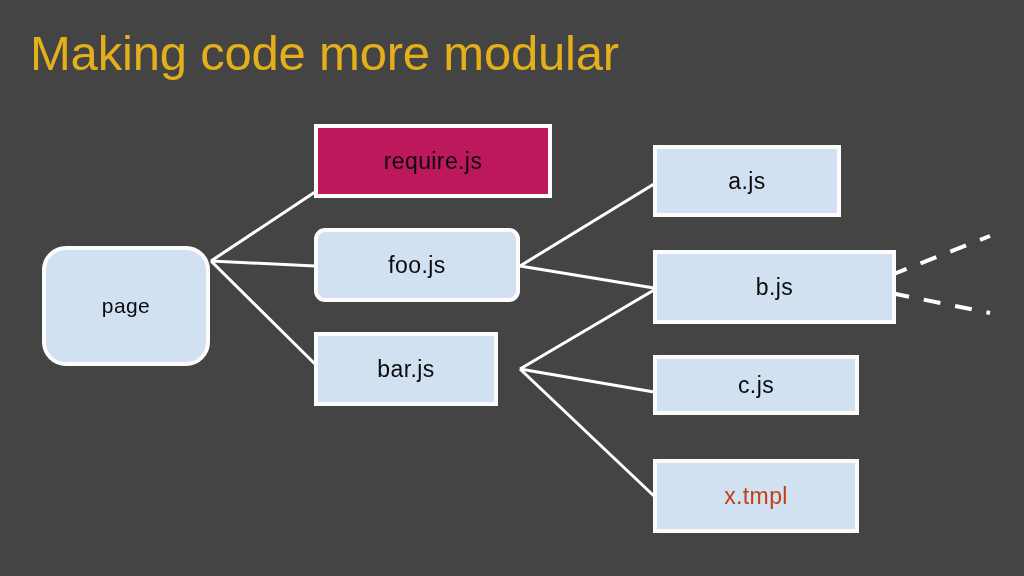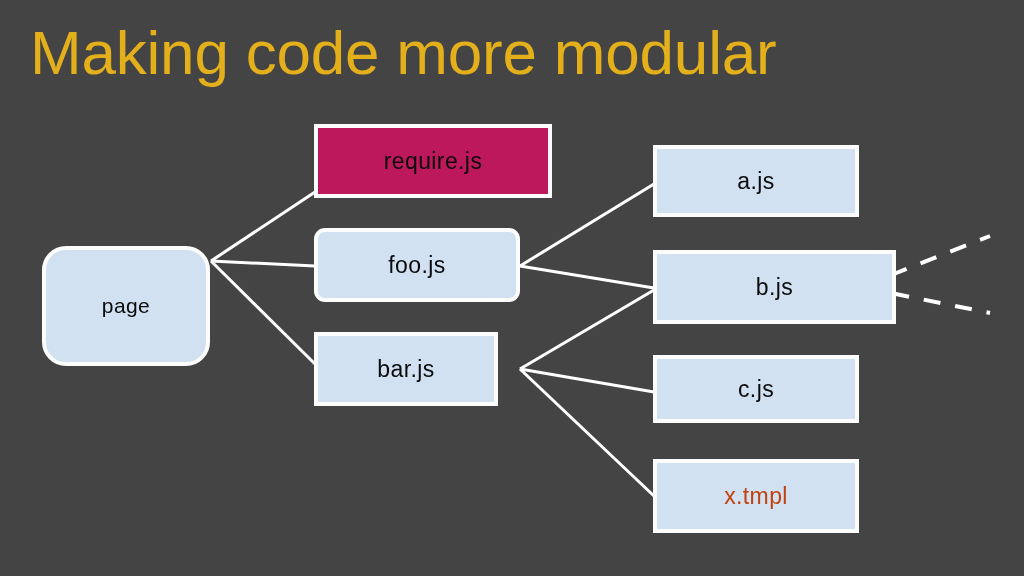--- a/index.html
+++ b/index.html
@@ -16,21 +16,21 @@
   #slide {
     position: relative;
     width: 1024px;
     height: 576px;
     background: #444444;
   }
   #slide-title {
     position: absolute;
     left: 30px;
     top: 26px;
-    font-size: 62px;
+    font-size: 49px;
     line-height: 54px;
     font-weight: 400;
     letter-spacing: -0.2px;
     color: #E3AF1B;
     white-space: nowrap;
   }
   #diagram {
     position: absolute;
     left: 0;
     top: 0;
@@ -94,27 +94,27 @@
         </div>
         <div class="node" style="left: 314px; top: 124px; width: 238px; height: 74px; background: #be185d; border-color: rgb(252, 252, 252); color: rgb(11, 11, 11);">
           <span class="node-label">require.js</span>
         </div>
         <div class="node" style="left: 314px; top: 228px; width: 206px; height: 74px; background: rgb(209, 225, 242); border-color: rgb(252, 252, 252); color: rgb(11, 11, 11); border-radius: 11px;">
           <span class="node-label">foo.js</span>
         </div>
         <div class="node" style="left: 314px; top: 332px; width: 184px; height: 74px; background: rgb(209, 225, 242); border-color: rgb(252, 252, 252); color: rgb(11, 11, 11);">
           <span class="node-label">bar.js</span>
         </div>
-        <div class="node" style="left: 653px; top: 145px; width: 206px; height: 72px; background: rgb(209, 225, 242); border-color: rgb(252, 252, 252); color: rgb(11, 11, 11);">
+        <div class="node" style="left: 653px; top: 145px; width: 188px; height: 72px; background: rgb(209, 225, 242); border-color: rgb(252, 252, 252); color: rgb(11, 11, 11);">
           <span class="node-label">a.js</span>
         </div>
         <div class="node" style="left: 653px; top: 250px; width: 243px; height: 74px; background: rgb(209, 225, 242); border-color: rgb(252, 252, 252); color: rgb(11, 11, 11);">
           <span class="node-label">b.js</span>
         </div>
-        <div class="node" style="left: 653px; top: 355px; width: 206px; height: 68px; background: rgb(209, 225, 242); border-color: rgb(252, 252, 252); color: rgb(11, 11, 11);">
+        <div class="node" style="left: 653px; top: 355px; width: 206px; height: 60px; background: rgb(209, 225, 242); border-color: rgb(252, 252, 252); color: rgb(11, 11, 11);">
           <span class="node-label">c.js</span>
         </div>
         <div class="node" style="left: 653px; top: 459px; width: 206px; height: 74px; background: rgb(209, 225, 242); border-color: rgb(252, 252, 252); color: #c2410c;">
           <span class="node-label">x.tmpl</span>
         </div>
       </div>
   </div>
 
 </div>
 

